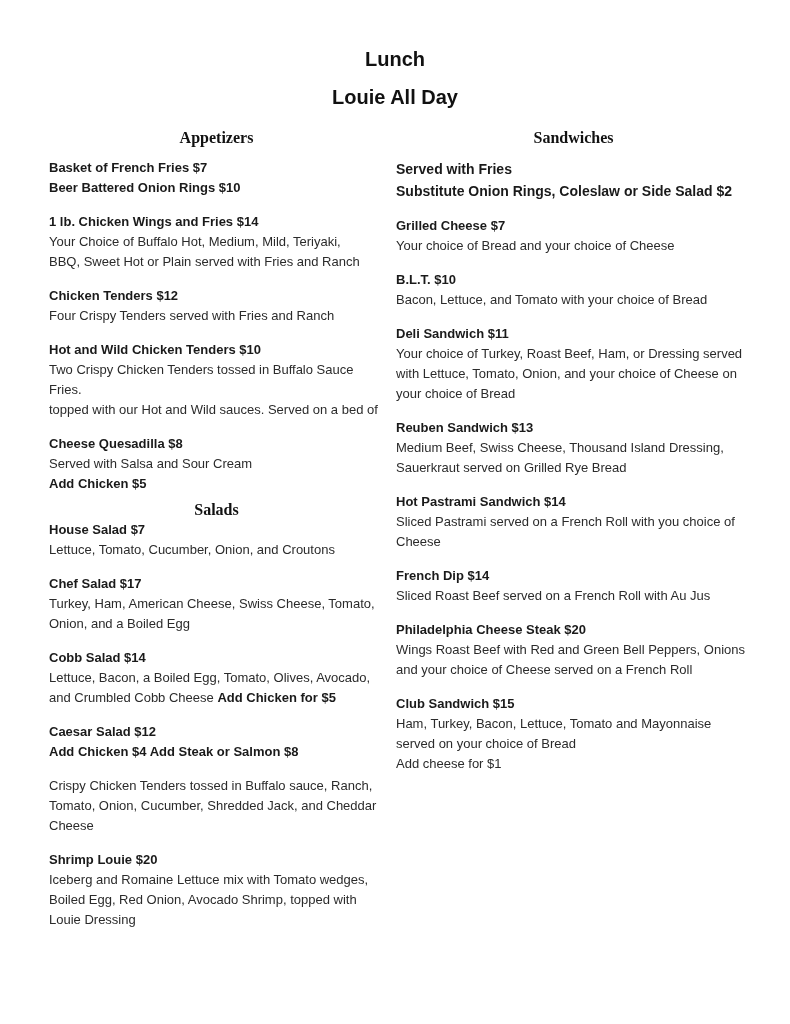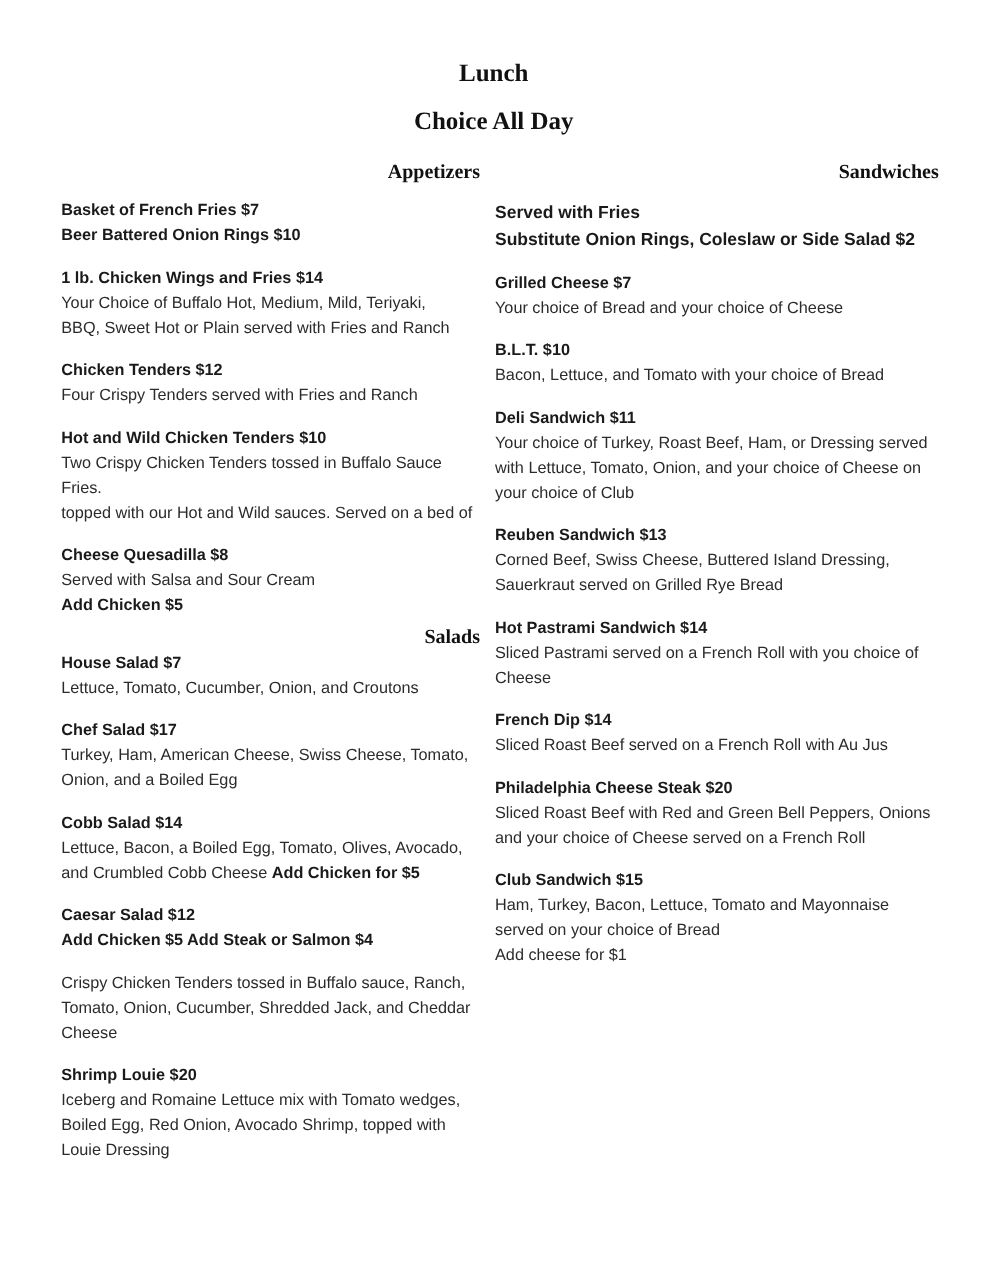--- a/index.html
+++ b/index.html
@@ -3,47 +3,47 @@
   <meta charset="utf-8">
   <style>
     html, body { margin: 0; padding: 0; background: #ffffff; }
     body {
       width: 790px; height: 1024px; position: relative; overflow: hidden;
       font-family: "DejaVu Serif", "Liberation Serif", serif;
       color: #1a1a1a;
     }
     .title {
       position: absolute; left: 0; width: 790px; text-align: center;
-      font-family: Liberation Serif, serif; font-weight: bold;
+      font-family: Liberation Sans, sans-serif; font-weight: bold;
       font-size: 20px; color: #111;
     }
     .t1 { top: 48px; }
     .t2 { top: 86px; }
     .col { position: absolute; top: 128px; }
     .col-left { left: 49px; width: 335px; }
     .col-right { left: 396px; width: 355px; }
     .sec-head {
       font-family: "Liberation Serif", serif; font-weight: bold;
-      font-size: 16px; text-align: right; color: #111;
+      font-size: 16px; text-align: center; color: #111;
       height: 20px; line-height: 20px;
     }
     .line {
       font-family: Liberation Sans, sans-serif;
       font-size: 13px; line-height: 20px; color: #2b2b2b;
       white-space: nowrap;
     }
     .b { font-weight: bold; color: #1a1a1a; }
     .lg { font-size: 14px; line-height: 22px; }
     .item { margin-bottom: 14px; }
   </style>
 </head>
 <body>
 
 <div class="title t1">Lunch</div>
-<div class="title t2">Choice All Day</div>
+<div class="title t2">Louie All Day</div>
 
 <div class="col col-left">
   <div class="sec-head">Appetizers</div>
   <div style="height:10px"></div>
 
   <div class="item">
     <div class="line b">Basket of French Fries $7</div>
     <div class="line b">Beer Battered Onion Rings $10</div>
   </div>
 
@@ -85,21 +85,21 @@
   </div>
 
   <div class="item">
     <div class="line b">Cobb Salad $14</div>
     <div class="line">Lettuce, Bacon, a Boiled Egg, Tomato, Olives, Avocado,</div>
     <div class="line"><span>and Crumbled Cobb Cheese</span> <span class="b">Add Chicken for $5</span></div>
   </div>
 
   <div class="item">
     <div class="line b">Caesar Salad $12</div>
-    <div class="line b">Add Chicken $5 Add Steak or Salmon $4</div>
+    <div class="line b">Add Chicken $4 Add Steak or Salmon $8</div>
   </div>
 
   <div class="item">
     <div class="line">Crispy Chicken Tenders tossed in Buffalo sauce, Ranch,</div>
     <div class="line">Tomato, Onion, Cucumber, Shredded Jack, and Cheddar</div>
     <div class="line">Cheese</div>
   </div>
 
   <div class="item">
     <div class="line b">Shrimp Louie $20</div>
@@ -125,43 +125,43 @@
 
   <div class="item">
     <div class="line b">B.L.T. $10</div>
     <div class="line">Bacon, Lettuce, and Tomato with your choice of Bread</div>
   </div>
 
   <div class="item">
     <div class="line b">Deli Sandwich $11</div>
     <div class="line">Your choice of Turkey, Roast Beef, Ham, or Dressing served</div>
     <div class="line">with Lettuce, Tomato, Onion, and your choice of Cheese on</div>
-    <div class="line">your choice of Club</div>
+    <div class="line">your choice of Bread</div>
   </div>
 
   <div class="item">
     <div class="line b">Reuben Sandwich $13</div>
-    <div class="line">Corned Beef, Swiss Cheese, Buttered Island Dressing,</div>
+    <div class="line">Medium Beef, Swiss Cheese, Thousand Island Dressing,</div>
     <div class="line">Sauerkraut served on Grilled Rye Bread</div>
   </div>
 
   <div class="item">
     <div class="line b">Hot Pastrami Sandwich $14</div>
     <div class="line">Sliced Pastrami served on a French Roll with you choice of</div>
     <div class="line">Cheese</div>
   </div>
 
   <div class="item">
     <div class="line b">French Dip $14</div>
     <div class="line">Sliced Roast Beef served on a French Roll with Au Jus</div>
   </div>
 
   <div class="item">
     <div class="line b">Philadelphia Cheese Steak $20</div>
-    <div class="line">Sliced Roast Beef with Red and Green Bell Peppers, Onions</div>
+    <div class="line">Wings Roast Beef with Red and Green Bell Peppers, Onions</div>
     <div class="line">and your choice of Cheese served on a French Roll</div>
   </div>
 
   <div class="item">
     <div class="line b">Club Sandwich $15</div>
     <div class="line">Ham, Turkey, Bacon, Lettuce, Tomato and Mayonnaise</div>
     <div class="line">served on your choice of Bread</div>
     <div class="line">Add cheese for $1</div>
   </div>
 

